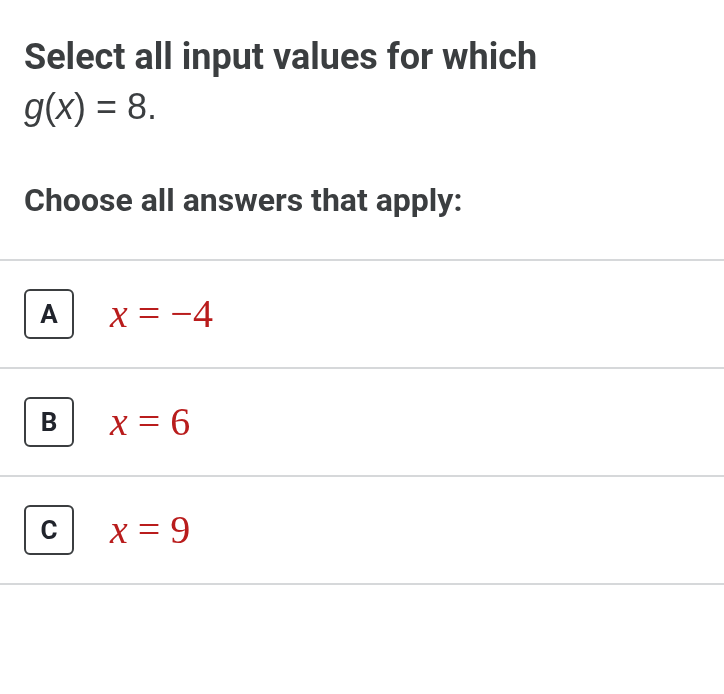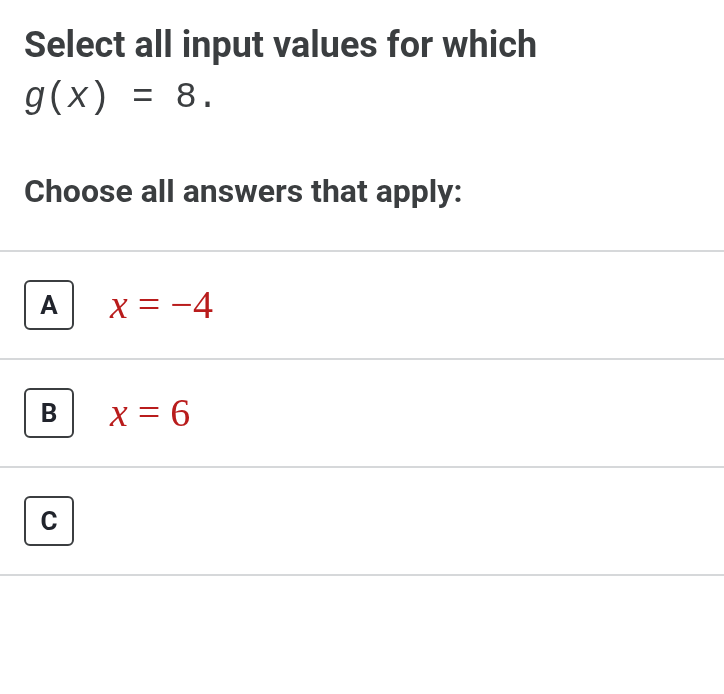--- a/index.html
+++ b/index.html
@@ -9,31 +9,32 @@
   }
   body {
     font-family: -apple-system, BlinkMacSystemFont, "Segoe UI", Roboto, "Helvetica Neue", Arial, sans-serif;
     width: 724px;
     height: 694px;
     background: #ffffff;
     color: #21242c;
   }
   .container {
     padding: 20px 0 4px 0;
+    margin-top: 12px;
   }
   .prompt {
     font-size: 36px;
     font-weight: 700;
     color: #3b3e40;
     line-height: 1.4;
     padding: 0 24px;
     margin-bottom: 48px;
   }
   .prompt .math {
-    font-family: Liberation Mono, monospace;
+    font-family: Liberation Sans, sans-serif;
     font-weight: normal;
     font-style: normal;
   }
   .instruction {
     font-size: 32px;
     font-weight: 700;
     color: #3b3e40;
     padding: 0 24px;
     margin-bottom: 40px;
   }
@@ -103,17 +104,20 @@
       </div>
       <div class="answer-math">
         <span class="var">x</span><span> = </span><span>6</span>
       </div>
     </div>
 
     <div class="answer-row">
       <div class="answer-letter-box">
         <span>C</span>
       </div>
+      <div class="answer-math">
+        <span class="var">x</span><span> = </span><span>9</span>
+      </div>
     </div>
 
   </div>
 
 </div>
 
 </body></html>

